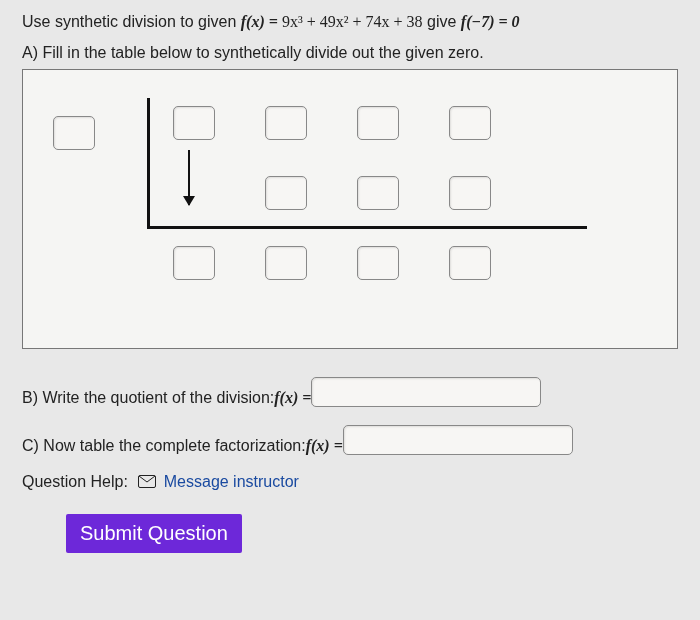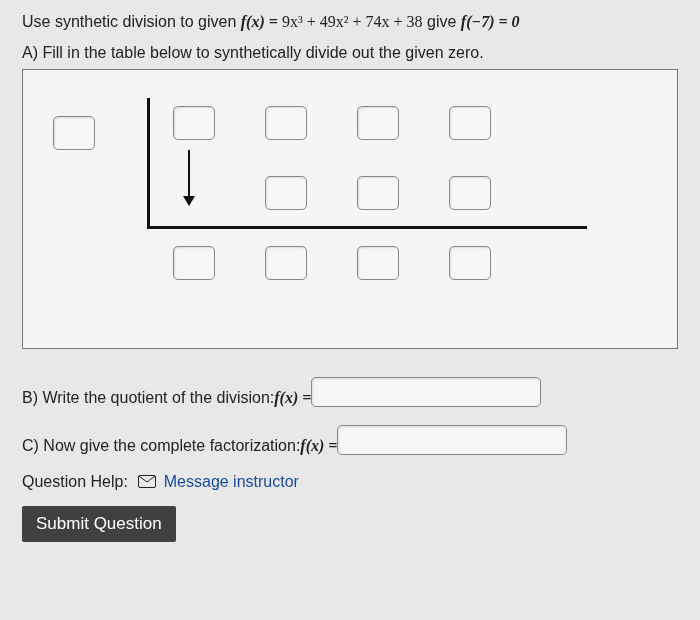--- a/index.html
+++ b/index.html
@@ -87,36 +87,37 @@
     .long-input {
       width: 230px; height: 30px;
       border: 1px solid #888;
       border-radius: 5px;
       background: #f7f6f4;
       box-shadow: inset 1px 1px 2px rgba(0,0,0,0.1);
       padding: 2px 6px;
       font-size: 15px;
     }
     
-    .qhelp { font-size: 16px; margin-bottom: 14px; }
+    .qhelp { font-size: 16px; margin-bottom: 22px; }
     .mail-icon {
       display: inline-block;
       vertical-align: middle;
       margin: 0 3px 0 6px;
     }
     .msg-link { color: #1a4aa0; cursor: pointer; }
     
     .submit-btn {
-      background: #404040;
+      background: #6d28d9;
       color: #fff;
       border: none;
       padding: 8px 14px;
-      font-size: 17px;
+      font-size: 20px;
       cursor: pointer;
       border-radius: 2px;
+      margin-left: 44px;
     }
   </style>
 </head>
 <body>
 
 
 
 <p class="intro">
   <span>Use synthetic division to given </span>
   <span class="math-var">f(x) = </span>
@@ -151,21 +152,21 @@
   </div>
 </div>
 
 <div class="part-line">
   <span>B)  Write the quotient of the division:  </span>
   <span class="math-var">f(x) = </span>
   <input class="long-input" value="" style="">
 </div>
 
 <div class="part-line">
-  <span>C)  Now give the complete factorization:  </span>
+  <span>C)  Now table the complete factorization:  </span>
   <span class="math-var">f(x) = </span>
   <input class="long-input" value="" style="">
 </div>
 
 <div class="qhelp">
   <span>Question Help:</span>
   <span class="mail-icon">
     <svg width="18" height="13" viewBox="0 0 18 13">
         <rect x="0.5" y="0.5" width="17" height="12" rx="1.5" fill="none" stroke="#222" stroke-width="1"></rect>
         <path d="M1 1 L9 7 L17 1" fill="none" stroke="#222" stroke-width="1"></path>

